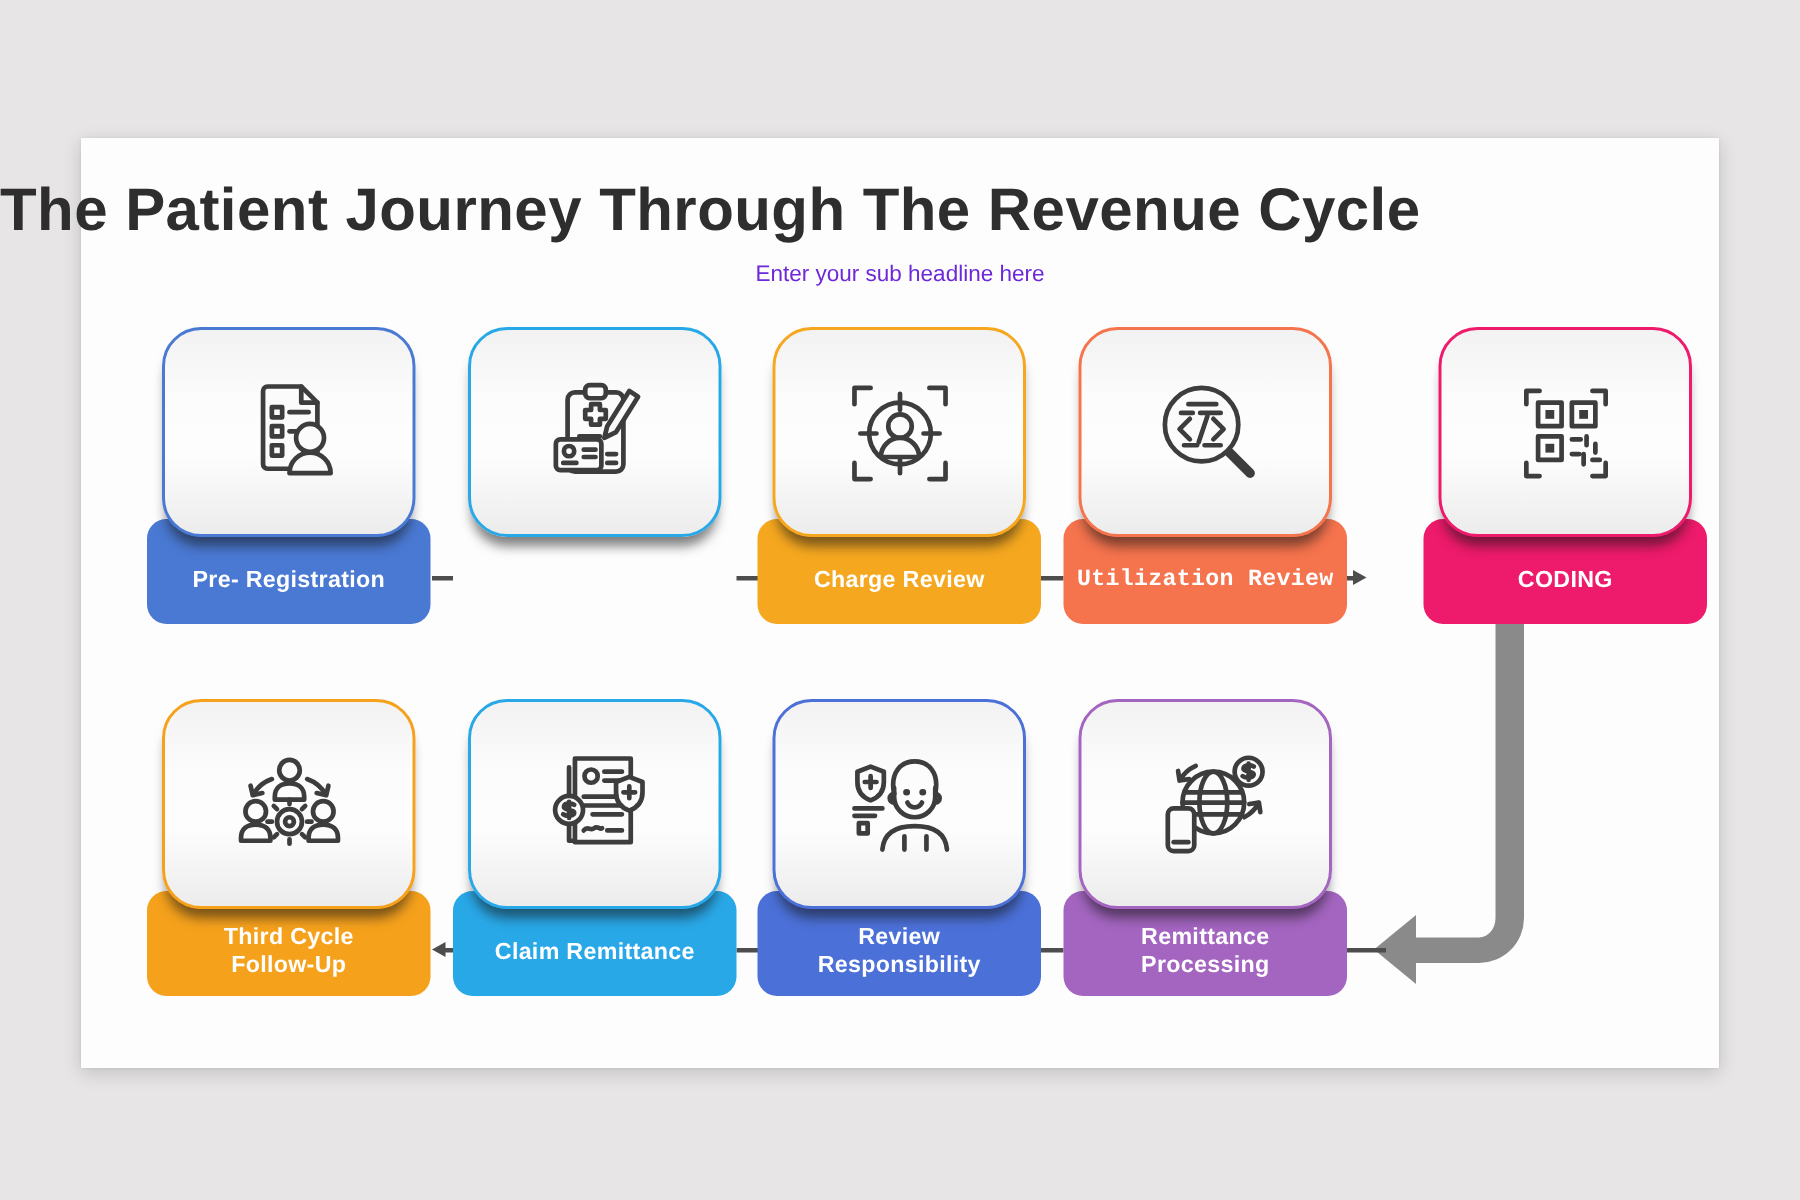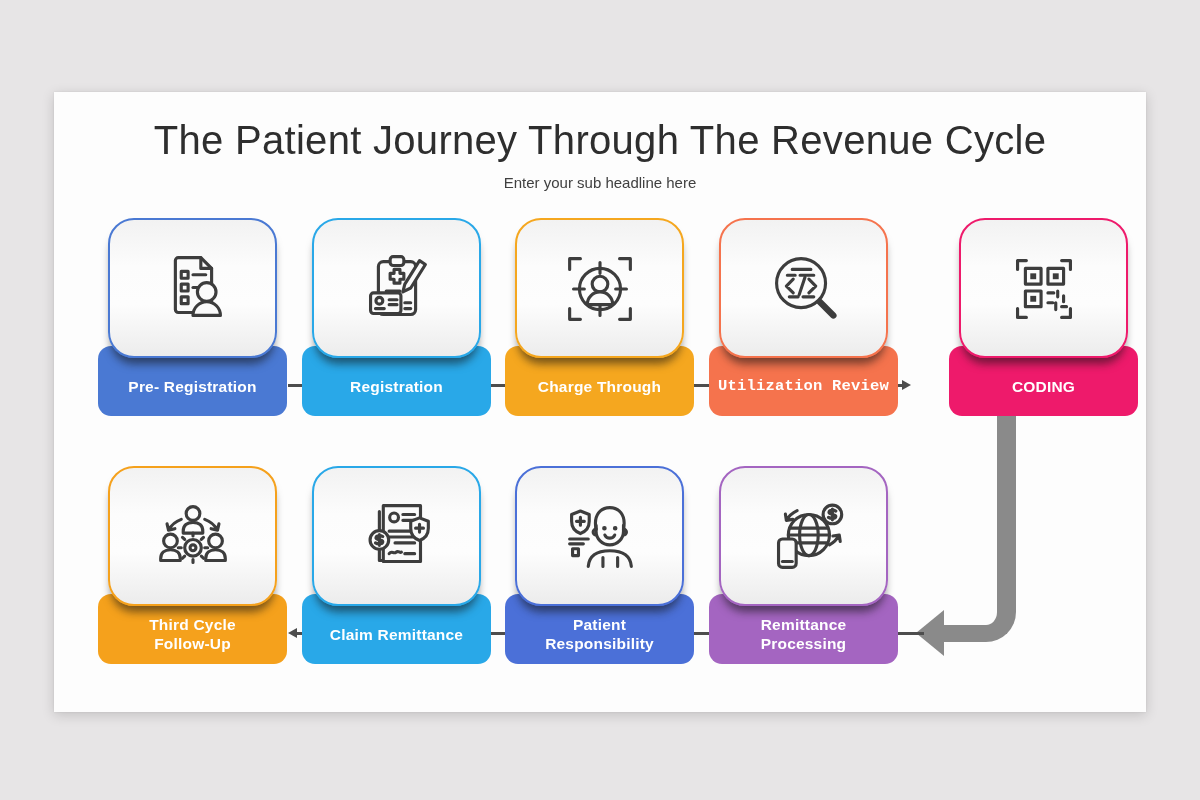--- a/index.html
+++ b/index.html
@@ -10,26 +10,26 @@
     position:relative;
     overflow:hidden;
   }
   .slide {
     position:absolute; left:54px; top:92px; width:1092px; height:620px;
     background:#fdfdfd;
     box-shadow:0 3px 12px rgba(0,0,0,.16), 0 0 2px rgba(0,0,0,.08);
   }
   .title {
     position:absolute; left:0; right:0; top:118px;
-    text-align:center; font-size:40px; font-weight:400;
+    font-size:40px; font-weight:700;
     color:#2e2e2e; letter-spacing:.3px;
   }
   .subtitle {
     position:absolute; left:0; right:0; top:174px;
-    text-align:center; font-size:15px; color:#404040;
+    text-align:center; font-size:15px; color:#6d28d9;
   }
   .step { position:absolute; width:189px; height:224px; }
   .banner {
     position:absolute; left:0; right:0; top:128px; height:70px;
     border-radius:13px; background:var(--c);
     display:flex; align-items:center; justify-content:center;
     padding-top:10px;
   }
   .banner span {
     color:#fff; font-weight:bold; font-size:15.5px; line-height:19px;
@@ -102,40 +102,37 @@
       <rect class="ln" x="36" y="43" width="7" height="7"></rect>
       <path class="ln" d="M48 46.5 h13"></path>
       <rect class="ln" x="36" y="56" width="7" height="7"></rect>
       <circle class="f" cx="62" cy="51" r="9.5"></circle>
       <path class="f" d="M48 75 a14 14 0 0 1 28 0 z"></path>
     </svg>
   </div>
 </div>
 
 <div class="step" style="left: 302px; top: 218px; --c: #29a8e8;">
-  <div class="banner">
-    <span>Registration</span>
-  </div>
   <div class="card">
     <svg viewBox="0 0 96 96">
       <rect class="f" x="29" y="20" width="38" height="54" rx="5"></rect>
       <rect class="f" x="41" y="15" width="14" height="9" rx="3"></rect>
       <path class="ln" d="M45 28 h6 v4 h4 v6 h-4 v4 h-6 v-4 h-4 v-6 h4 z"></path>
       <path class="ln" d="M37 50 h14 M37 56 h10 M56 62 h6 M56 68 h6"></path>
       <path class="f" d="M71 19 l6 4 -15 24 -8 4 2 -8 z"></path>
       <rect class="f" x="21" y="52" width="31" height="21" rx="3"></rect>
       <circle class="ln" cx="30" cy="60" r="3.5"></circle>
       <path class="ln" d="M26 68 h9 M40 59 h8 M40 64 h8"></path>
     </svg>
   </div>
 </div>
 
 <div class="step" style="left: 505px; top: 218px; --c: #f5a71f;">
   <div class="banner">
-    <span>Charge Through</span>
+    <span>Charge Review</span>
   </div>
   <div class="card">
     <svg viewBox="0 0 96 96">
       <path class="ln" d="M28 17 H17 V28 M68 17 H79 V28 M17 68 V79 H28 M79 68 V79 H68"></path>
       <circle class="ln" cx="48" cy="48" r="21"></circle>
       <path class="ln" d="M48 21 v11 M48 64 v11 M21 48 h11 M64 48 h11"></path>
       <circle class="f" cx="48" cy="43" r="8"></circle>
       <path class="f" d="M35 64 a13 13 0 0 1 26 0 z"></path>
     </svg>
   </div>
@@ -211,21 +208,21 @@
       <path class="ln" d="M71 35 v8 M67 39 h8"></path>
       <circle class="f" cx="30" cy="51" r="9.5"></circle>
       <path class="ln" d="M30 45.5 v11 M33.5 47.5 c-3 -1.8 -7 -0.8 -7 1.5 s7 1.6 7 3.8 -4.5 3.2 -7.5 1.2"></path>
       <path class="ln" d="M40 65 c2.5 -3.5 4.5 0.5 7 -1.5 s3.5 1 5.5 0 M56 65 h10"></path>
     </svg>
   </div>
 </div>
 
 <div class="step" style="left: 505px; top: 466px; --c: #4b70d8;">
   <div class="banner">
-    <span>Patient
+    <span>Review
 Responsibility</span>
   </div>
   <div class="card">
     <svg viewBox="0 0 96 96">
       <path class="ln" d="M44 40 c-3 -15 5 -22 14 -22 s17 7 14 22"></path>
       <path class="ln" d="M44 36 v6 a14 14 0 0 0 28 0 v-6"></path>
       <path class="ln" d="M44 40 a3 3 0 1 0 0 6 M72 40 a3 3 0 1 1 0 6"></path>
       <path class="ln" style="stroke-width:4.5" d="M52.4 39 l0.2 0 M63.4 39 l0.2 0"></path>
       <path class="ln" d="M53 46 a5.5 5.5 0 0 0 10 0"></path>
       <path class="ln" d="M36 78 c1 -12 10 -16 22 -16 s21 4 22 16"></path>

